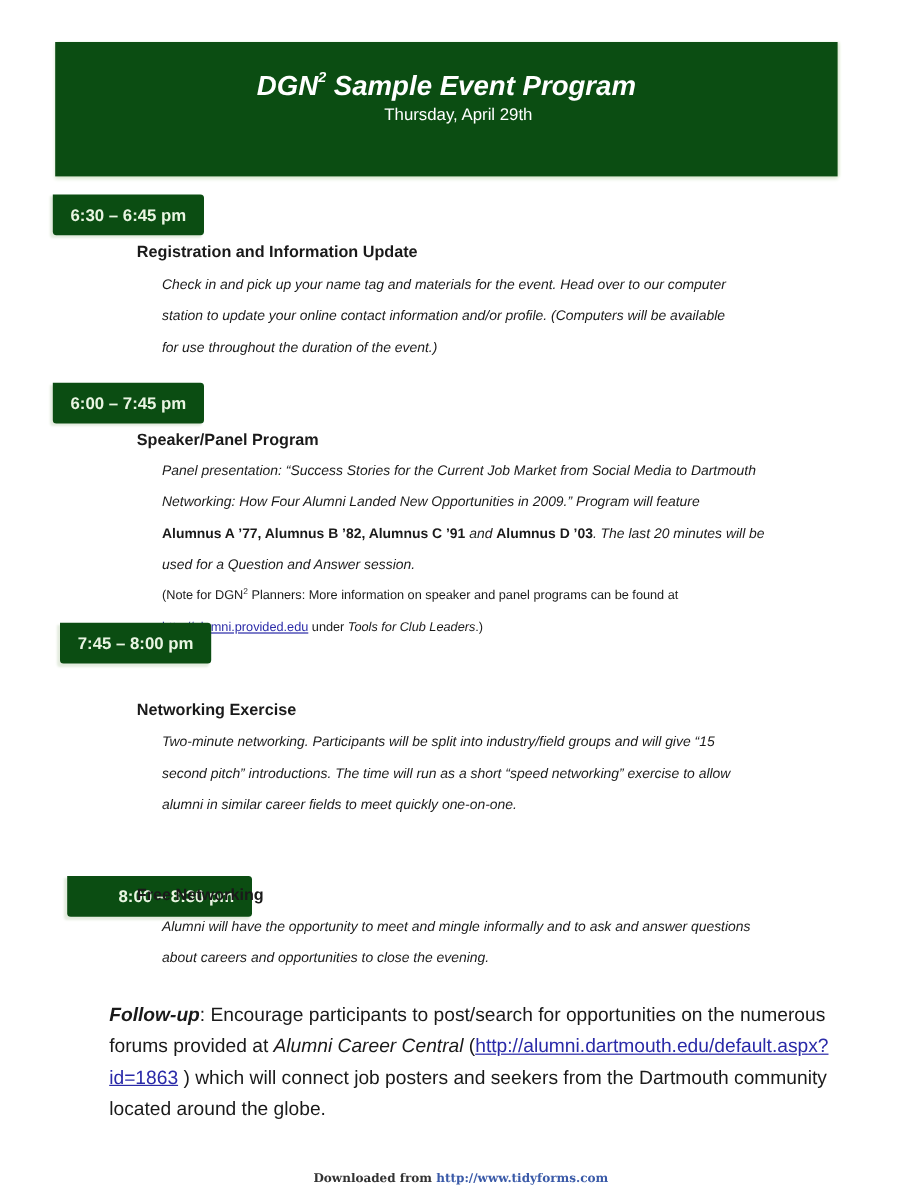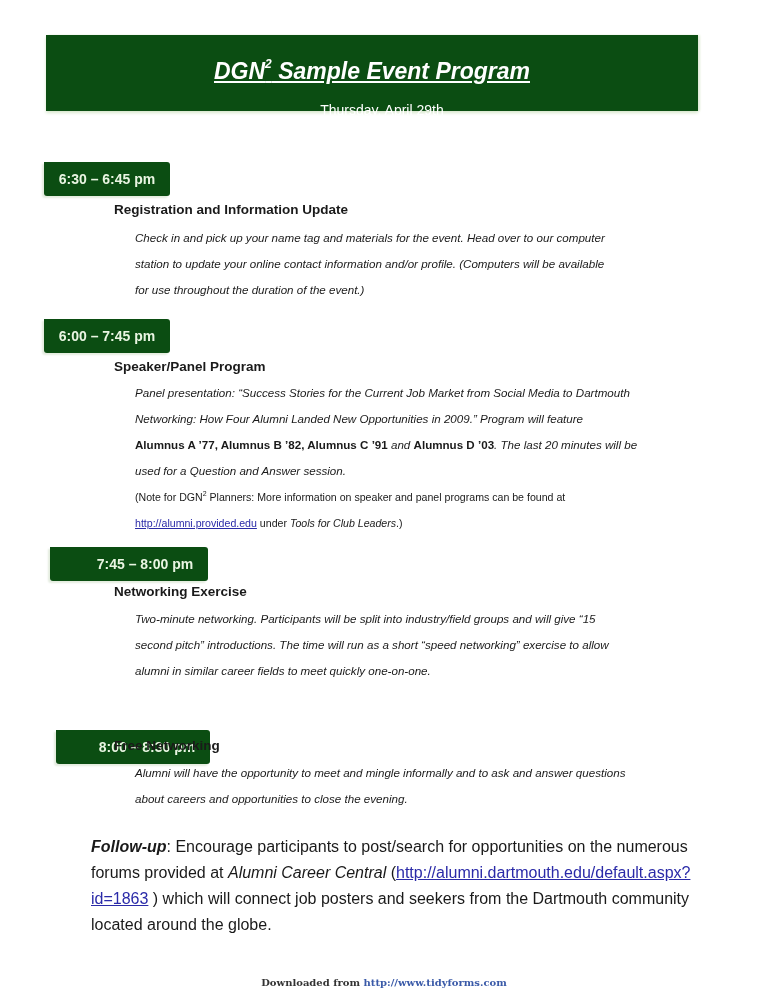--- a/index.html
+++ b/index.html
@@ -1,29 +1,29 @@
 <!DOCTYPE html>
 <html><head>
 <meta charset="utf-8">
 <style>
   html, body { margin:0; padding:0; }
   body {
     width:768px; height:994px; background:#ffffff; position:relative; overflow:hidden;
     font-family:"Liberation Sans", sans-serif; color:#111;
   }
   .header {
-    position:absolute; left:46px; top:35px; width:652px; height:76px;
+    position:absolute; left:46px; top:35px; width:652px; height:112px;
     background:#0b4d12; box-shadow:0 2px 3px #d9e8cf, 2px 0 2px #e7f0de;
-    text-align:center; color:#fff;text-decoration:underline;
+    text-align:center; color:#fff;
   }
   .header .title {
     margin-top:23px; font-size:23px; font-weight:bold; font-style:italic; letter-spacing:0px;
   }
   .header .title sup { font-size:12px; position:relative; top:-2px; }
-  .header .subtitle { margin-top:17px; font-size:14px;padding-left:20px; }
+  .header .subtitle { margin-top:2px; font-size:14px;padding-left:20px; }
   .badge {
     position:absolute; height:34px; width:126px; background:#0b4d12;
     border-radius:0 3px 3px 3px; color:#e9f5e2; font-weight:bold; font-size:14px;
     line-height:34px; text-align:center; box-shadow:-2px 2px 2px #e4ecdf;
   }
   .section-title { position:absolute; font-weight:bold; font-size:13.5px; color:#1a1a1a;padding-left:23px; }
   .para {
     position:absolute; left:135px; width:560px; font-style:italic; font-size:11.6px;
     line-height:26px; color:#1a1a1a;
   }
@@ -64,21 +64,21 @@
   <div>Panel presentation:  “Success Stories for the Current Job Market from Social Media to Dartmouth</div>
   <div>Networking:  How Four Alumni Landed New Opportunities in 2009.”  Program will feature</div>
   <div><b>Alumnus A ’77, Alumnus B ’82, Alumnus C ’91</b><span> and </span><b>Alumnus D ’03</b><span>.  The last 20 minutes will be</span></div>
   <div>used for a Question and Answer session.</div>
 </div>
 <div class="note" style="top:481px;">
   <div><span>(Note for DGN</span><sup style="font-size:7px">2</sup><span> Planners:  More information on speaker and panel programs can be found at</span></div>
   <div><a class="link">http://alumni.provided.edu</a><span> under </span><i>Tools for Club Leaders</i><span>.)</span></div>
 </div>
 
-<div class="badge" style="left:50px;top:547px;padding-left:32px;">7:45 – 8:00 pm</div>
+<div class="badge" style="left:50px;top:519px;">7:45 – 8:00 pm</div>
 <div class="section-title" style="left:91px;top:584px;">Networking Exercise</div>
 <div class="para" style="top:606px;">
   <div>Two-minute networking.  Participants will be split into industry/field groups and will give “15</div>
   <div>second pitch” introductions.  The time will run as a short “speed networking” exercise to allow</div>
   <div>alumni in similar career fields to meet quickly one-on-one.</div>
 </div>
 
 <div class="badge" style="left:56px;top:730px;padding-left:28px;">8:00 – 8:30 pm</div>
 <div class="section-title" style="left:91px;top:738px;">Free Networking</div>
 <div class="para" style="top:760px;">

